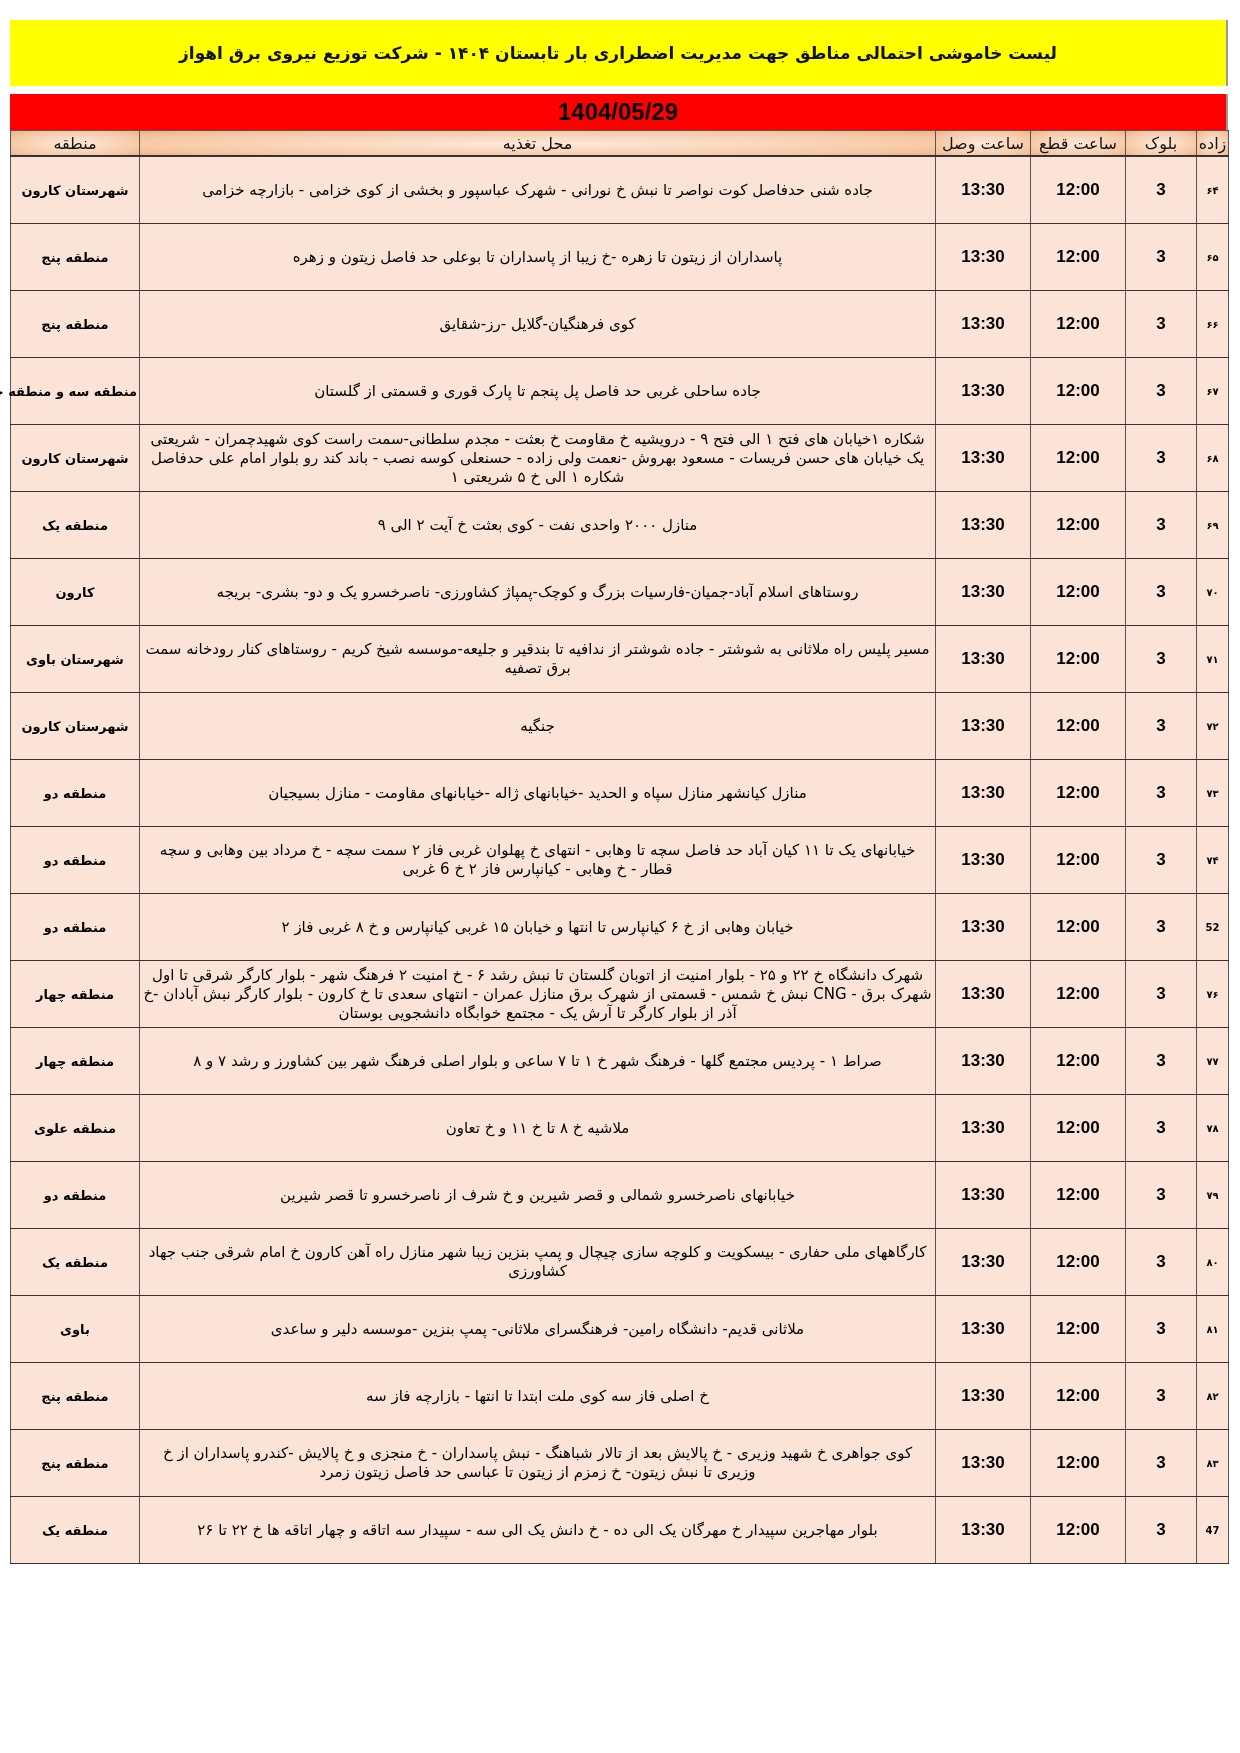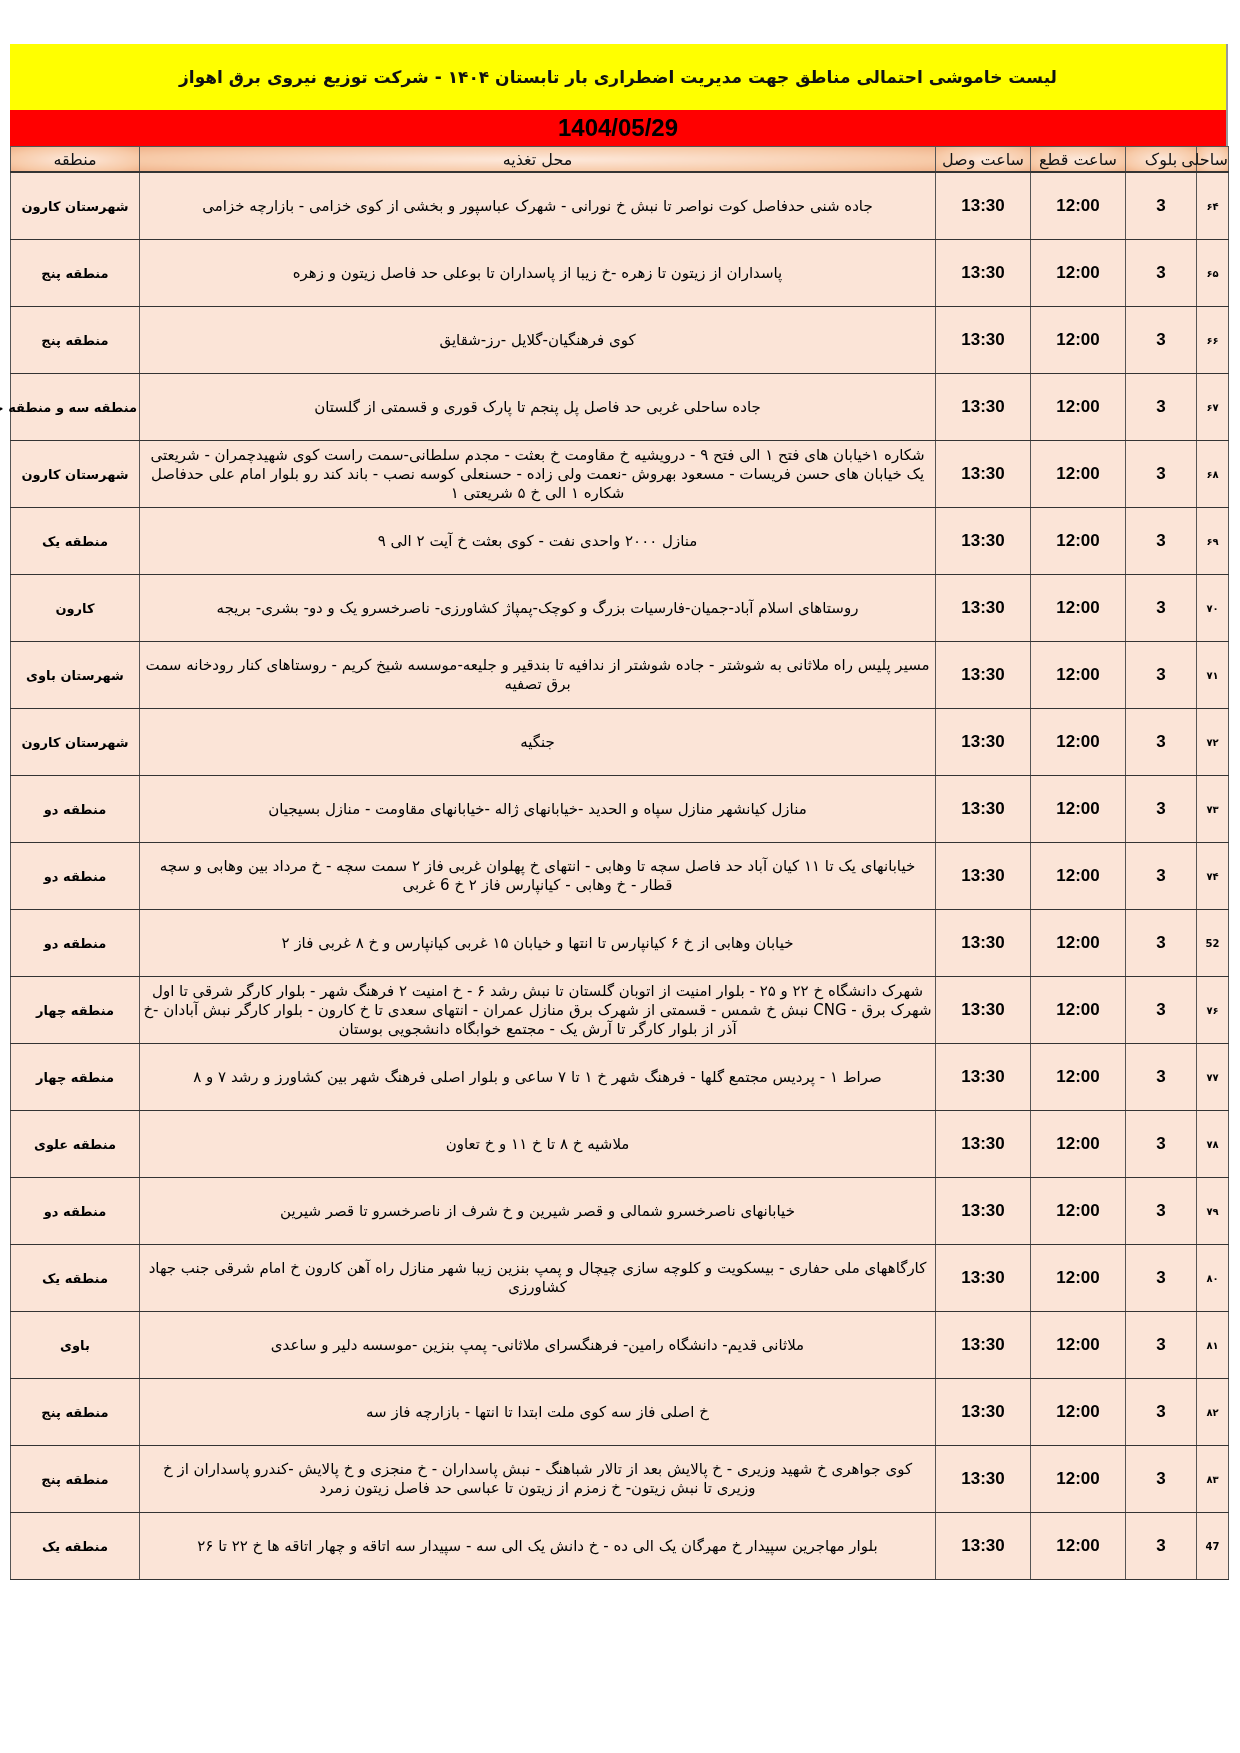--- a/index.html
+++ b/index.html
@@ -1,26 +1,27 @@
 <!DOCTYPE html>
 <html><head>
 <meta charset="utf-8">
 <style>
   html, body { margin: 0; padding: 0; background: #ffffff; }
   body { width: 1240px; height: 1753px; position: relative; font-family: "DejaVu Sans", sans-serif; }
-  .sheet { position: absolute; left: 10px; top: 44px; width: 1218px; }
+  .sheet { position: absolute; left: 10px; top: 20px; width: 1218px; }
   .title-banner {
     height: 66px; background: #ffff00; display: flex; align-items: center; justify-content: center;
     direction: rtl; font-family: "DejaVu Sans", sans-serif; font-weight: bold; font-size: 17px; color: #111;
     border-right: 2px solid #999;
   }
   .date-banner {
     height: 36px; background: #ff0000; display: flex; align-items: center; justify-content: center;
     font-family: "Liberation Sans", sans-serif; font-weight: bold; font-size: 24px; color: #000;
     border-right: 2px solid #999;
+    margin-top: 8px;
   }
   table { border-collapse: collapse; width: 1218px; table-layout: fixed; direction: rtl; }
   th {
     height: 24px; font-size: 16px; font-weight: normal; color: #111;
     background: radial-gradient(ellipse at center, #fde9dc 0%, #f7caa8 70%, #f0b38b 100%);
     border: 1px solid #555; border-bottom: 2px solid #333; padding: 0;
   }
   td {
     height: 66px; background: #fbe4d7; border: 1px solid #555; border-bottom: 1.5px solid #333;
     text-align: center; vertical-align: middle; padding: 0 2px; color: #000;
@@ -44,21 +45,21 @@
     <colgroup>
       <col style="width:32px">
       <col style="width:71px">
       <col style="width:95px">
       <col style="width:95px">
       <col style="width:796px">
       <col style="width:129px">
     </colgroup>
     <thead>
       <tr>
-        <th>ساحلی</th>
+        <th>زاده</th>
         <th>بلوک</th>
         <th>ساعت قطع</th>
         <th>ساعت وصل</th>
         <th>محل تغذیه</th>
         <th>منطقه</th>
       </tr>
     </thead>
     <tbody id="tbody">
         <tr>
           <td class="idx">۶۴</td>

